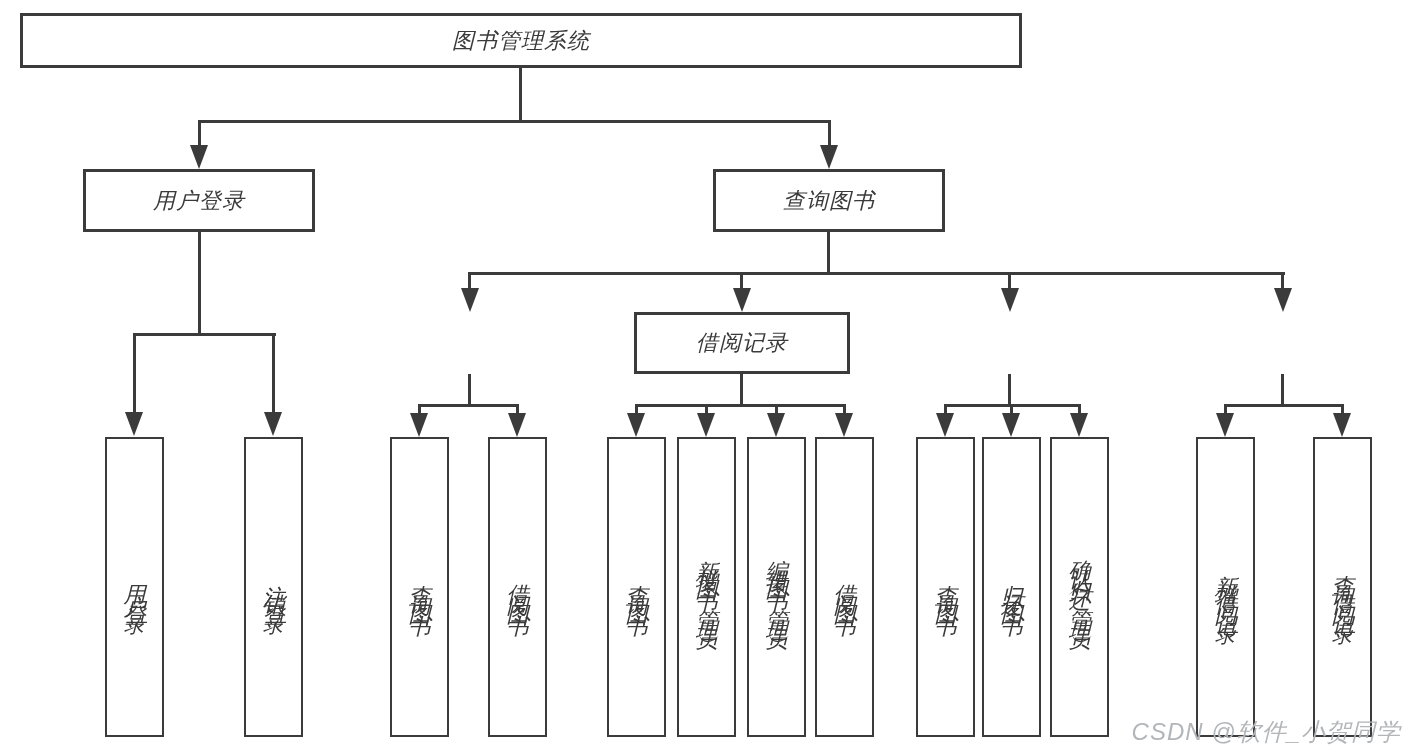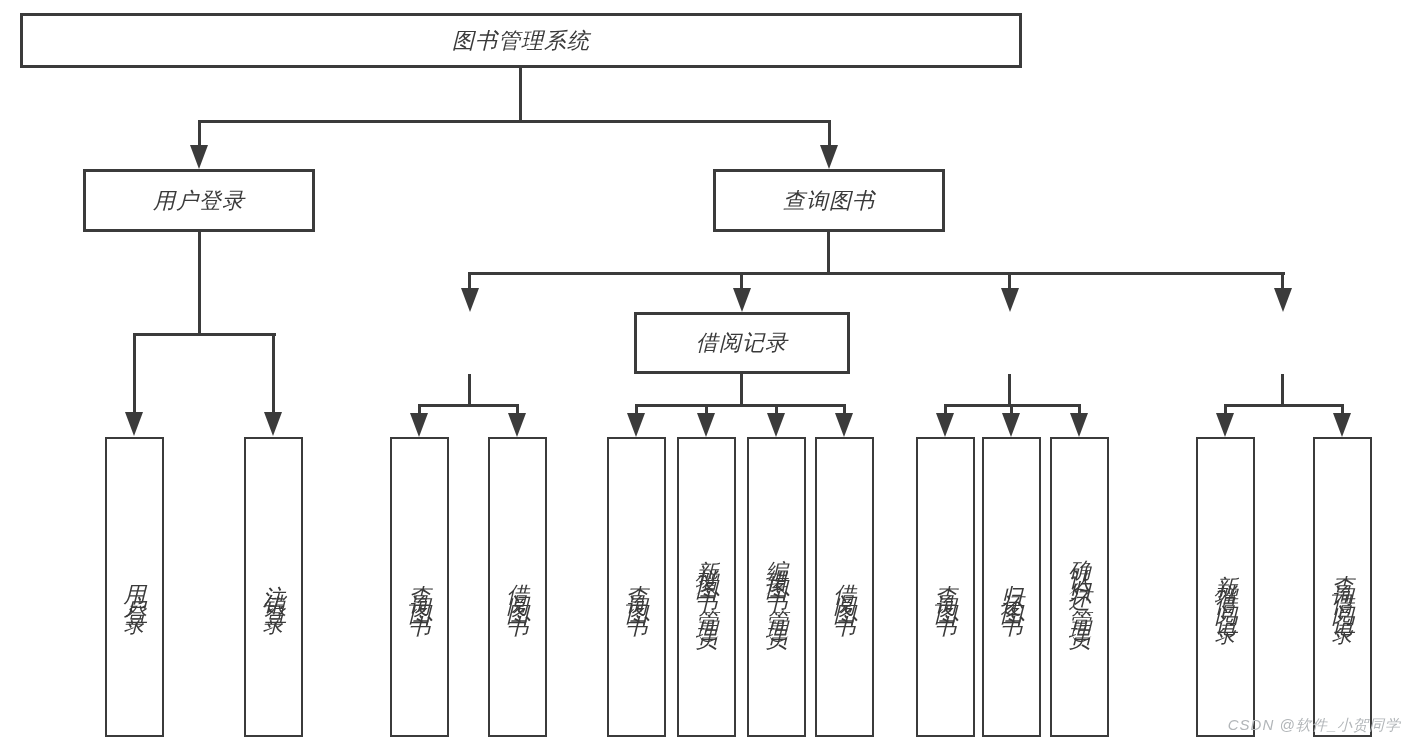--- a/index.html
+++ b/index.html
@@ -26,21 +26,21 @@
     font-size:22px;letter-spacing:10px;line-height:1;
   }
   .ln{position:absolute;background:var(--line);}
   .arr{
     position:absolute;width:0;height:0;
     border-left:9px solid transparent;border-right:9px solid transparent;
     border-top:24px solid var(--line);
   }
   .watermark{
     position:absolute;top:716px;right:4px;z-index:10;
-    font-size:15px;color:var(--wm);letter-spacing:1px;white-space:nowrap;
+    font-size:24px;color:var(--wm);letter-spacing:1px;white-space:nowrap;
   }
 </style>
 </head>
 <body>
 
 <div id="stage">
 
   <div class="bx" style="left:20px;top:13px;width:1002px;height:55px">
     <span>图书管理系统</span>
   </div>

